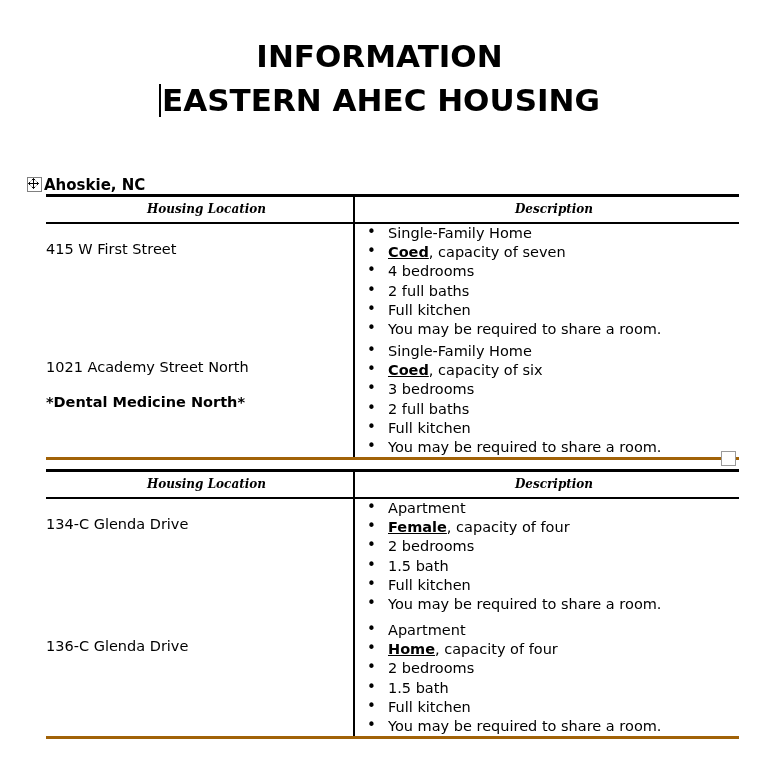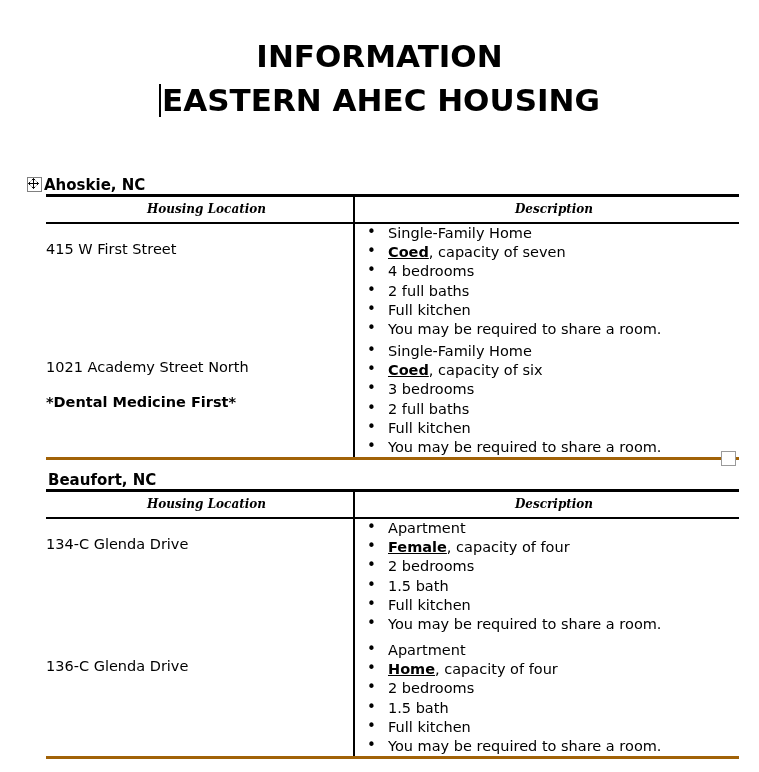--- a/index.html
+++ b/index.html
@@ -222,43 +222,40 @@
             <li><span>4 bedrooms</span></li>
             <li><span>2 full baths</span></li>
             <li><span>Full kitchen</span></li>
             <li><span class="underline-note">You may be required to share a room.</span></li>
           </ul>
         </td>
       </tr>
       <tr class="row-short">
         <td class="loc-cell col-loc-cell">
           <div class="loc-line">1021 Academy Street North</div>
-          <div class="loc-line strong">*Dental Medicine First*</div>
+          <div class="loc-line strong">*Dental Medicine North*</div>
         </td>
         <td class="desc-cell col-desc-cell">
           <ul class="desc-list">
             <li><span>Single-Family Home</span></li>
             <li><span class="lead">Coed</span><span>, capacity of six</span></li>
             <li><span>3 bedrooms</span></li>
             <li><span>2 full baths</span></li>
             <li><span>Full kitchen</span></li>
             <li><span class="underline-note">You may be required to share a room.</span></li>
           </ul>
         </td>
       </tr>
     </tbody>
   </table>
 </div>
 
 <div class="table-resize-handle"></div>
 
 <div class="section" id="section-beaufort">
-  <div class="section-heading-row no-handle">
-    <span class="section-title">Beaufort, NC</span>
-  </div>
 
   <table class="housing-table">
     <colgroup>
         <col class="col-loc">
         <col class="col-desc">
       </colgroup>
     <thead>
       <tr>
         <th class="col-loc-cell">
           <div class="th-label">Housing Location</div>

